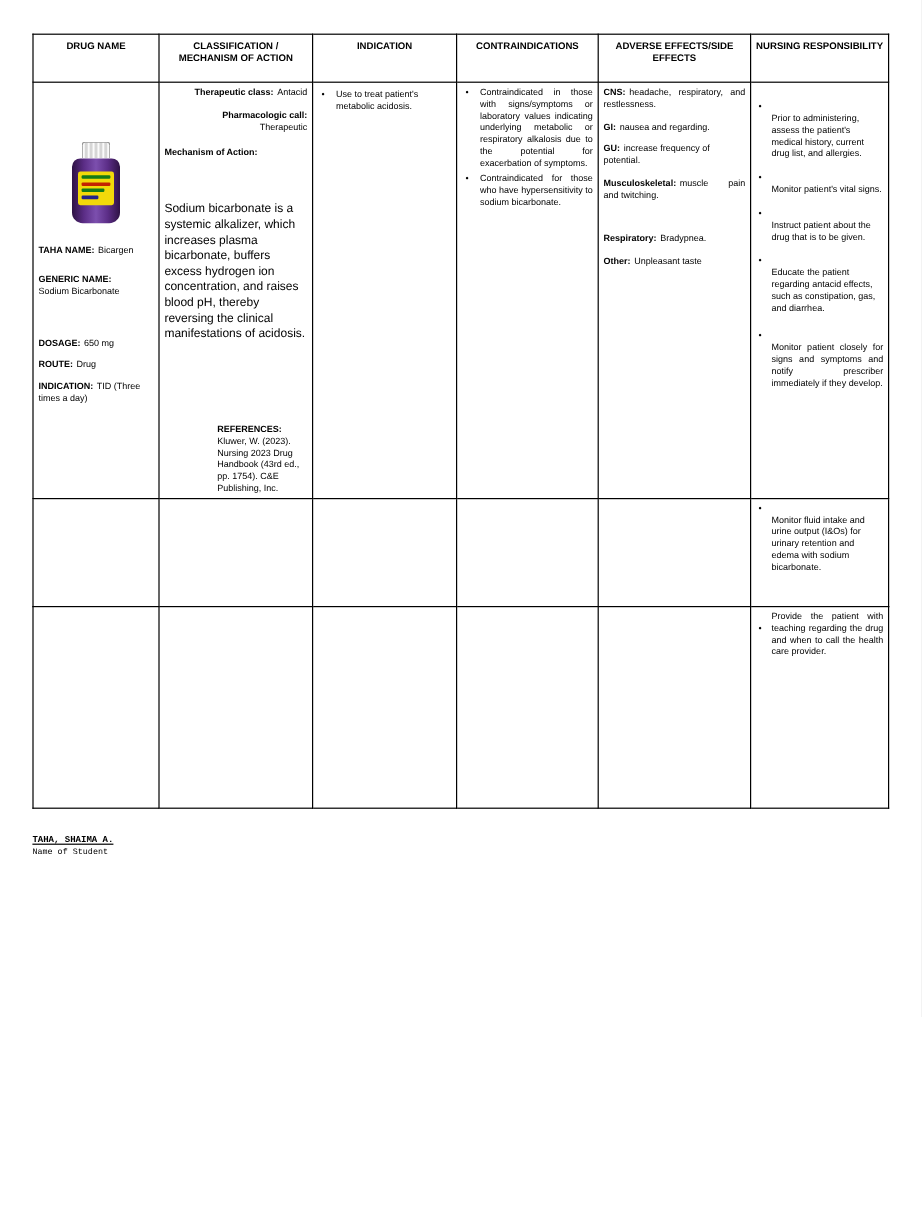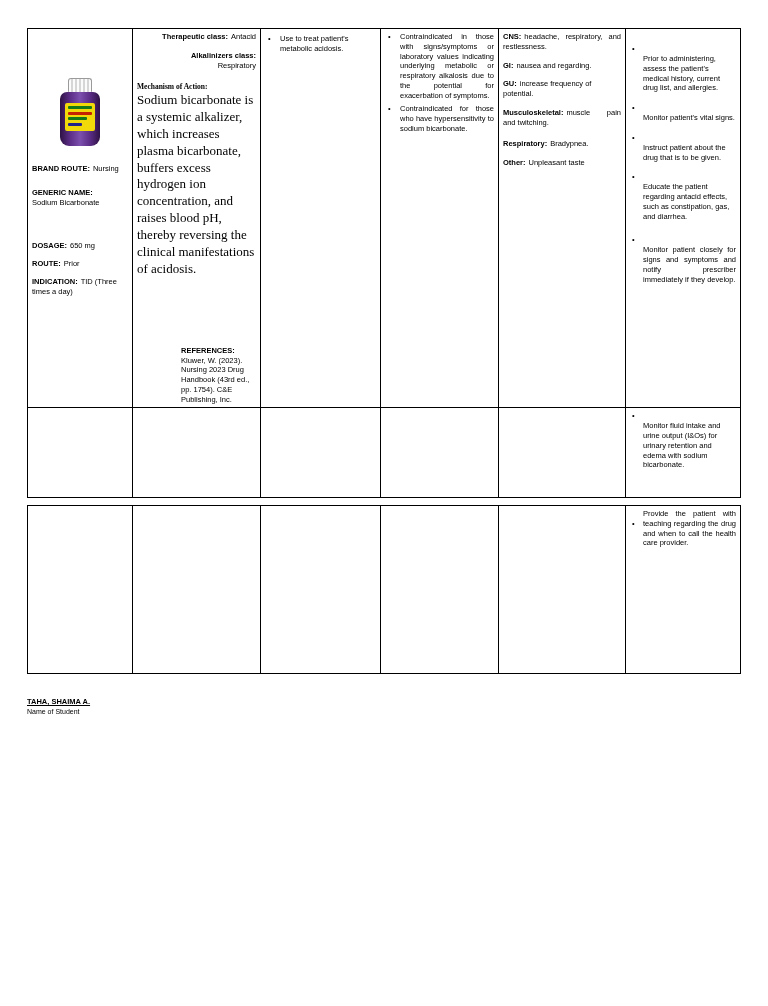--- a/index.html
+++ b/index.html
@@ -29,103 +29,111 @@
   .ll3 { background:#157a15; width:80%; }
   .ll4 { background:#23238a; width:60%; }
 
   .field { margin-bottom:2px; }
   .mt14 { margin-top:14px; }
   .mt34 { margin-top:34px; }
   .mt8  { margin-top:8px; }
 
   
   .cls-line { margin-bottom:9px;text-align:right; }
-  .moa-text { font-size:13px; }
+  .moa-text { font-size:10px;margin-top:36px; }
   .refs { margin-top:68px;margin-left:44px; }
 
   
   .li-inline { position:relative; padding-left:15px; margin-bottom:4px; }
   .li-inline .bullet-i { position:absolute; left:3px; top:0; }
   .just { text-align:justify; }
   .ind-cell .li-inline { margin-top:2px; }
 
   
   .ae-entry { margin-bottom:9px; }
 
   
   .nr-list { padding-top:12px; }
   .nr-item { position:relative; padding-left:13px; margin-bottom:10px; }
   .nr-item .bullet { display:block; margin-left:-11px; height:10px; line-height:10px; }
   
   .nr-item2 { position:relative; padding-left:13px; }
   .nr-item2 .bullet { position:absolute; left:2px; top:10px; }
 
   
-  .footer { position:absolute; left:27px; top:697px; }
+  .footer { position:absolute; left:27px; top:697px;font-family:Liberation Mono, monospace; }
   .student-name { font-size:7.5px; font-weight:bold; text-decoration:underline; }
   .student-role { font-size:7px; margin-top:2px; }
 </style>
 </head>
 <body>
 
 <div class="page">
 
   <table class="doc-table t1">
     <colgroup>
       <col style="width:105px">
         <col style="width:128px">
         <col style="width:120px">
       <col style="width:118px">
         <col style="width:127px">
         <col style="width:115px">
     </colgroup>
 
     <tbody>
+        <tr style="height:40px;">
+      <th>DRUG NAME</th>
+      <th>CLASSIFICATION / MECHANISM OF ACTION</th>
+      <th>INDICATION</th>
+      <th>CONTRAINDICATIONS</th>
+      <th>ADVERSE EFFECTS/SIDE EFFECTS</th>
+      <th>NURSING RESPONSIBILITY</th>
+    </tr>
 
     <tr style="height:317px;">
 
       <td>
         <div class="bottle">
           <div class="bottle-cap"></div>
           <div class="bottle-body">
             <div class="bottle-label">
               <div class="ll ll1"></div>
                   <div class="ll ll2"></div>
                   <div class="ll ll3"></div>
                   <div class="ll ll4"></div>
             </div>
           </div>
         </div>
         <div class="field">
-          <span class="b sp">BRAND ROUTE:</span><span>Nursing</span>
+          <span class="b sp">TAHA NAME:</span><span>Bicargen</span>
         </div>
         <div class="field mt14">
           <div class="b">GENERIC NAME:</div>
           <div>Sodium Bicarbonate</div>
         </div>
         <div class="field mt34">
           <span class="b sp">DOSAGE:</span><span>650 mg</span>
         </div>
         <div class="field mt8">
-          <span class="b sp">ROUTE:</span><span>Prior</span>
+          <span class="b sp">ROUTE:</span><span>Drug</span>
         </div>
         <div class="field mt8">
           <span class="b sp">INDICATION:</span><span>TID (Three times a day)</span>
         </div>
       </td>
 
       <td>
         <div class="cls-line">
           <span class="b sp">Therapeutic class:</span><span>Antacid</span>
         </div>
         <div class="cls-line">
-          <div class="b">Alkalinizers class:</div>
-          <div>Respiratory</div>
-        </div>
-        <div style="margin-top:12px;font-family:Liberation Serif, serif;">
+          <div class="b">Pharmacologic call:</div>
+          <div>Therapeutic</div>
+        </div>
+        <div style="margin-top:12px;">
           <div class="b">Mechanism of Action:</div>
           <div class="moa-text">Sodium bicarbonate is a systemic alkalizer, which increases plasma bicarbonate, buffers excess hydrogen ion concentration, and raises blood pH, thereby reversing the clinical manifestations of acidosis.</div>
         </div>
         <div class="refs">
           <div class="b">REFERENCES:</div>
           <div>Kluwer, W. (2023). Nursing 2023 Drug Handbook (43rd ed., pp. 1754). C&amp;E Publishing, Inc.</div>
         </div>
       </td>
 
       <td class="ind-cell">
@@ -152,21 +160,21 @@
         </div>
         <div class="ae-entry">
           <span class="b sp">GI:</span><span>nausea and regarding.</span>
         </div>
         <div class="ae-entry">
           <span class="b sp">GU:</span><span>increase frequency of potential.</span>
         </div>
         <div class="ae-entry just">
           <span class="b sp">Musculoskeletal:</span><span>muscle pain and twitching.</span>
         </div>
-        <div class="ae-entry" style="margin-top:12px;">
+        <div class="ae-entry" style="margin-top:27px;">
           <span class="b sp">Respiratory:</span><span>Bradypnea.</span>
         </div>
         <div class="ae-entry" style="">
           <span class="b sp">Other:</span><span>Unpleasant taste</span>
         </div>
       </td>
 
       <td>
         <div class="nr-list">
           <div class="nr-item">

